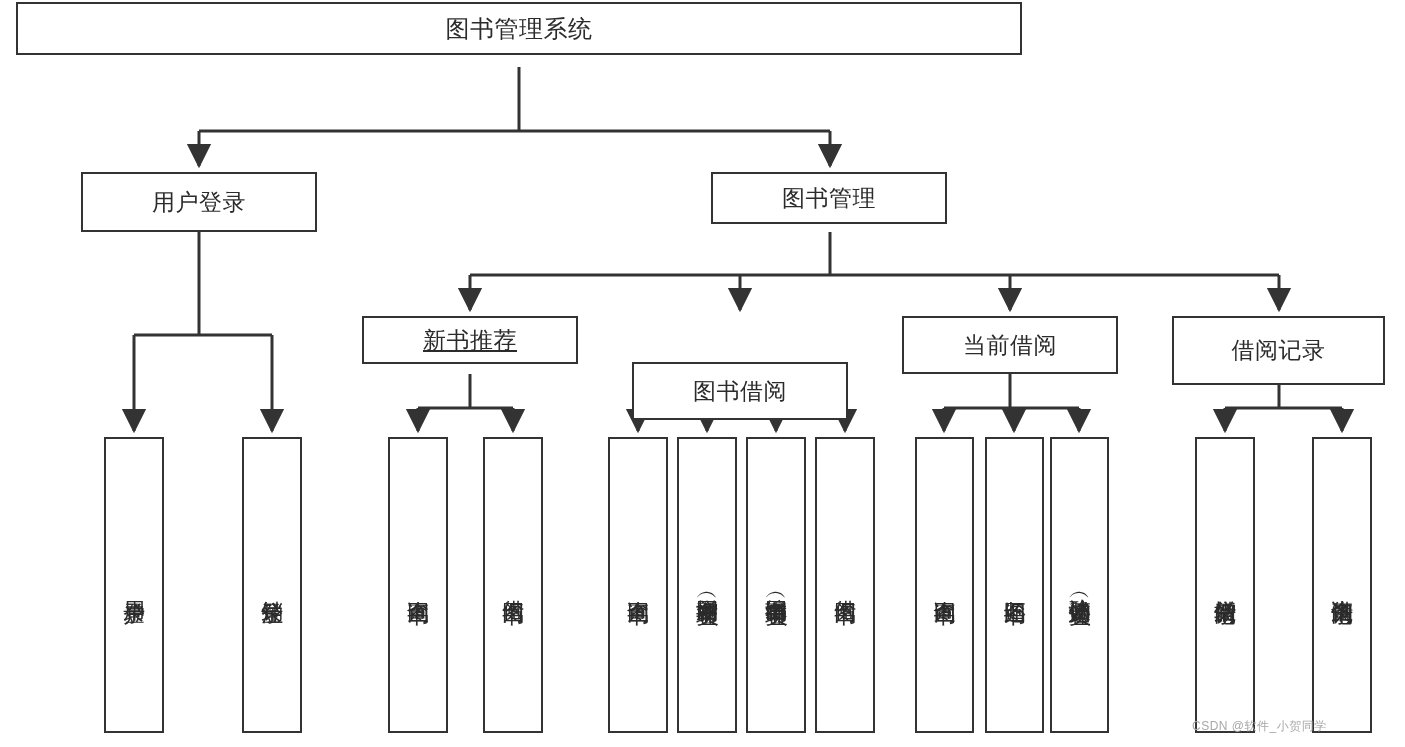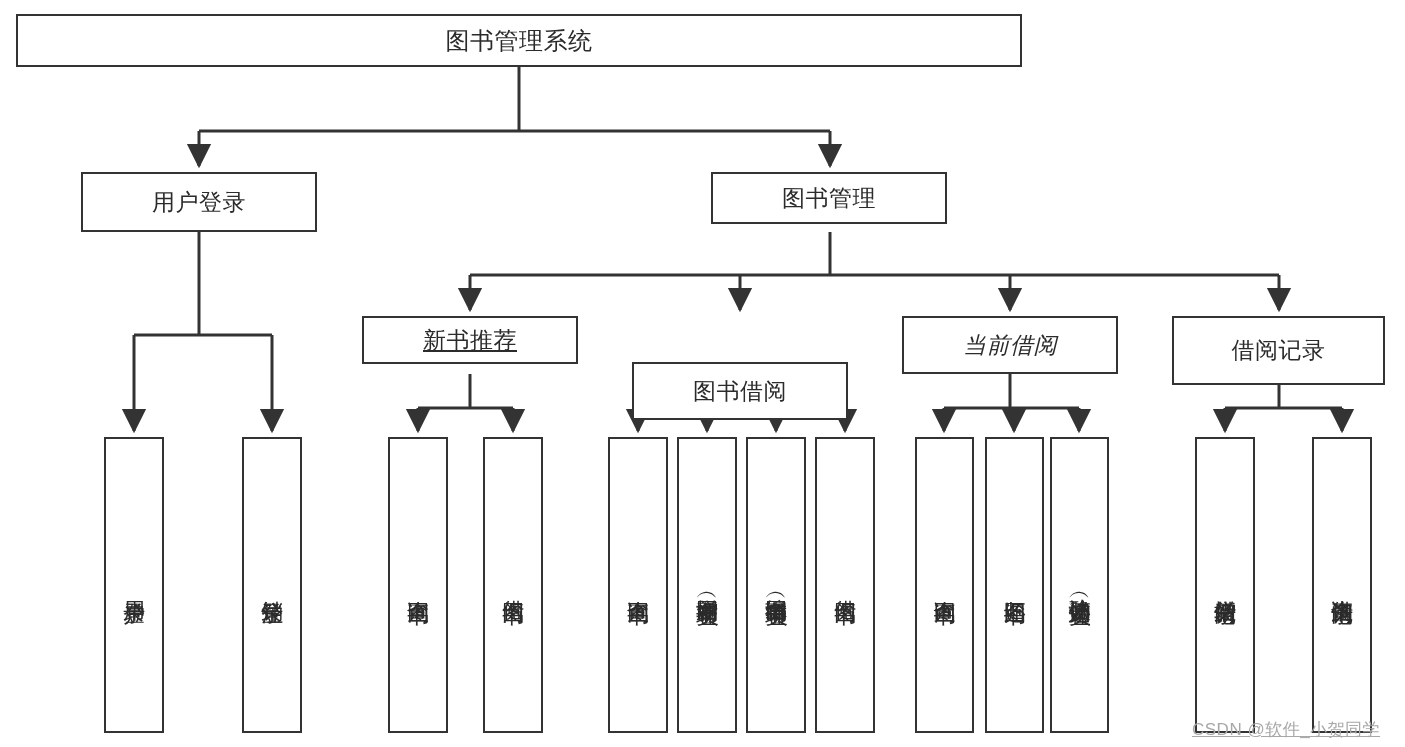--- a/index.html
+++ b/index.html
@@ -55,25 +55,24 @@
   .edges {
     position: absolute;
     left: 0;
     top: 0;
     width: 1405px;
     height: 747px;
     pointer-events: none;
   }
   .watermark {
     position: absolute;
-    font-size: 17px;
+    font-size: 12px;
     color: #a8a8a8;
     white-space: nowrap;
     letter-spacing: 0.5px;
-    text-decoration: underline;
   }
 </style>
 </head>
 <body>
 
 <div id="canvas">
 
   <svg class="edges" viewBox="0 0 1405 747" xmlns="http://www.w3.org/2000/svg">
     <defs>
       <marker id="arrow" viewBox="0 0 12 12" refX="10" refY="6" markerWidth="9" markerHeight="9" orient="auto-start-reverse">
@@ -118,28 +117,28 @@
       <path d="M 1014 408 L 1014 431" marker-end="url(#arrow)"></path>
       <path d="M 1079 408 L 1079 431" marker-end="url(#arrow)"></path>
 
       <path d="M 1279 374 L 1279 408"></path>
       <path d="M 1225 408 L 1342 408"></path>
       <path d="M 1225 408 L 1225 431" marker-end="url(#arrow)"></path>
       <path d="M 1342 408 L 1342 431" marker-end="url(#arrow)"></path>
     </g>
   </svg>
 
-  <div class="node h root" style="left: 16px; top: 14px; width: 1006px; height: 53px;">图书管理系统</div>
+  <div class="node h root" style="left: 16px; top: 2px; width: 1006px; height: 53px;">图书管理系统</div>
 
   <div class="node h" style="left: 81px; top: 172px; width: 236px; height: 60px;">用户登录</div>
   <div class="node h" style="left: 711px; top: 172px; width: 236px; height: 52px;">图书管理</div>
 
   <div class="node h" style="left: 362px; top: 316px; width: 216px; height: 48px; text-decoration: underline;">新书推荐</div>
   <div class="node h" style="left: 632px; top: 316px; width: 216px; height: 58px; margin-top: 46px;">图书借阅</div>
-  <div class="node h" style="left: 902px; top: 316px; width: 216px; height: 58px; font-style: italic;">当前借阅</div>
+  <div class="node h" style="left: 902px; top: 316px; width: 216px; height: 58px;">当前借阅</div>
   <div class="node h" style="left: 1172px; top: 316px; width: 213px; height: 69px;">借阅记录</div>
 
   <div class="node v" style="left: 104px; top: 437px; width: 60px; height: 296px;">
     <span>用户登录</span>
   </div>
   <div class="node v" style="left: 242px; top: 437px; width: 60px; height: 296px;">
     <span>注销登录</span>
   </div>
   <div class="node v" style="left: 388px; top: 437px; width: 60px; height: 296px;">
     <span>查询图书</span>

